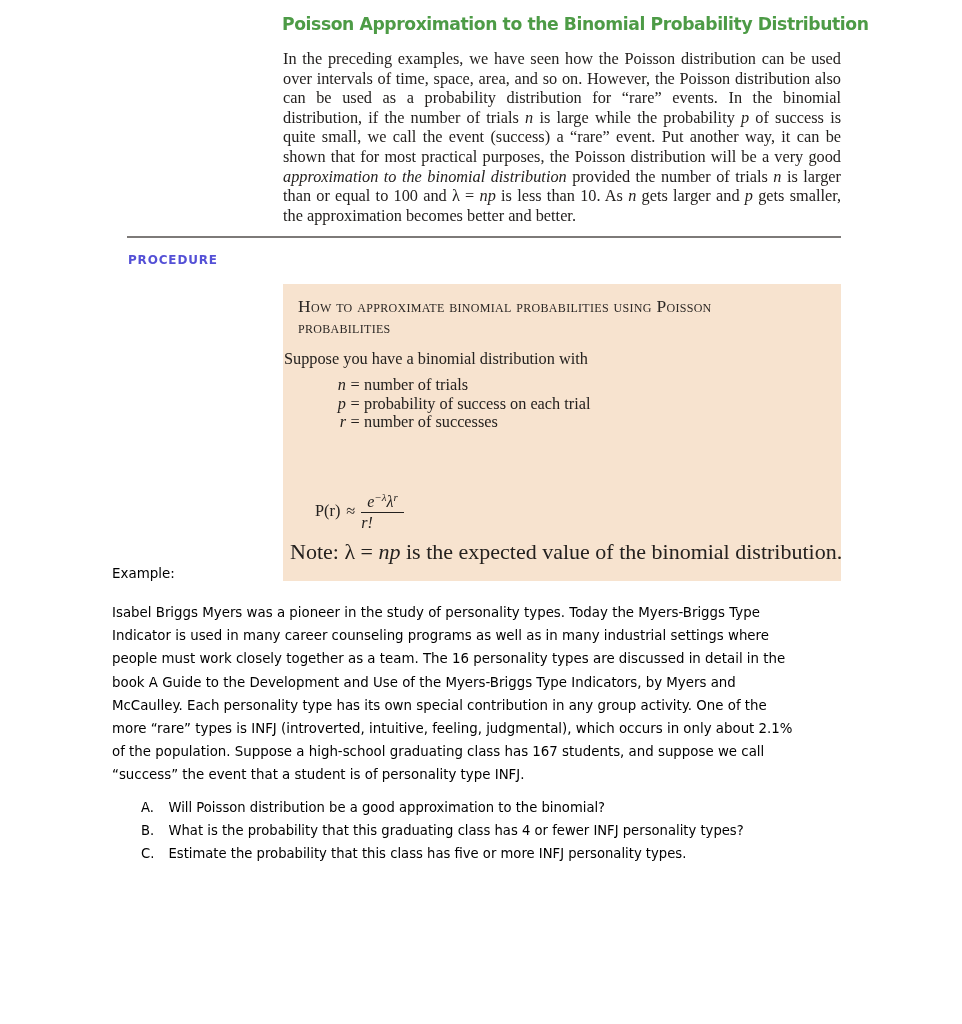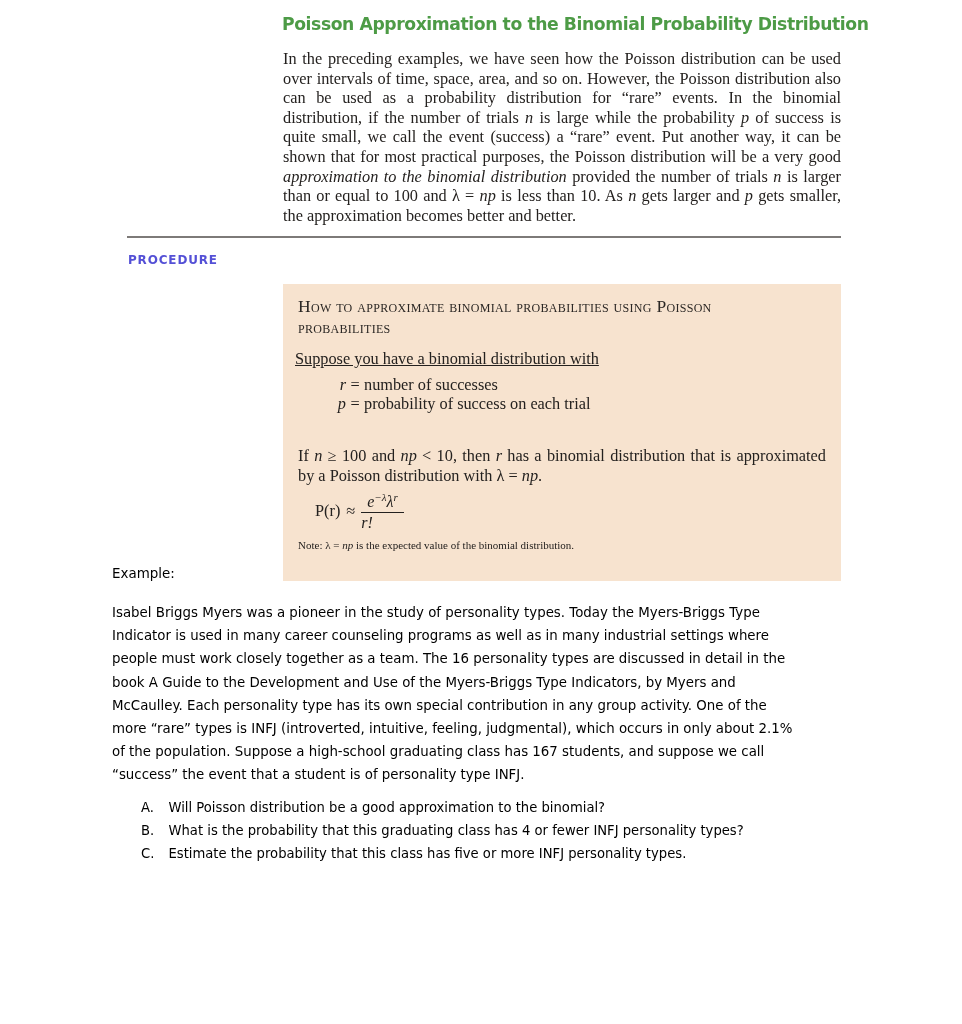--- a/index.html
+++ b/index.html
@@ -97,26 +97,25 @@
     font-family: "Liberation Serif", serif;
     font-size: 17.5px;
     line-height: 20.5px;
     font-variant: small-caps;
     letter-spacing: 0.3px;
     color: #2b2724;
   }
 
   .proc-sup {
     position: absolute;
-    left: 12px;
+    left: 1px;
     top: 65px;
     font-family: "Liberation Serif", serif;
     font-size: 16.3px;
     color: #24211f;
-    text-decoration: underline;
   }
 
   .proc-defs {
     position: absolute;
     left: 47px;
     top: 92px;
     font-family: "Liberation Serif", serif;
     font-size: 16.3px;
     line-height: 18.5px;
     color: #24211f;
@@ -169,24 +168,24 @@
   .frac .den {
     display: block;
     font-style: italic;
     padding-top: 1px;
     font-size: 16px;
   }
   .sup { font-size: 0.68em; vertical-align: super; font-style: italic; }
 
   .proc-note {
     position: absolute;
-    left: 15px;
+    left: 7px;
     top: 255px;
     font-family: "Liberation Serif", serif;
-    font-size: 11px;
+    font-size: 22px;
     color: #24211f;
     white-space: nowrap;
   }
 
   
   .lower {
     position: absolute;
     left: 0;
     top: 0;
     width: 962px;
@@ -248,25 +247,25 @@
 
   <div class="procedure-label">PROCEDURE</div>
 
   <div class="proc-box">
 
     <div class="proc-heading">How to approximate binomial probabilities using Poisson probabilities</div>
 
     <div class="proc-sup">Suppose you have a binomial distribution with</div>
 
     <div class="proc-defs">
+      <div class="row"><span class="sym">n</span><span class="eq">=</span><span>number of trials</span></div>
+      <div class="row"><span class="sym">p</span><span class="eq">=</span><span>probability of success on each trial</span></div>
       <div class="row"><span class="sym">r</span><span class="eq">=</span><span>number of successes</span></div>
-      <div class="row"><span class="sym">p</span><span class="eq">=</span><span>probability of success on each trial</span></div>
     </div>
 
-    <div class="proc-cond"><span>If </span><span class="mv">n</span><span> ≥ 100 and </span><span class="mv">np</span><span> &lt; 10, then </span><span class="mv">r</span><span> has a binomial distribution that is approximated by a Poisson distribution with λ = </span><span class="mv">np</span><span>.</span></div>
 
     <div class="formula"><span class="lhs">P(r)</span><span class="approx">≈</span><span class="frac"><span class="num"><span>e</span><span class="sup">−λ</span><span>λ</span><span class="sup">r</span></span><span class="den">r!</span></span></div>
 
     <div class="proc-note"><span>Note: λ = </span><span class="mv">np</span><span> is the expected value of the binomial distribution.</span></div>
 
   </div>
 </div>
 
 <div class="lower">
 

